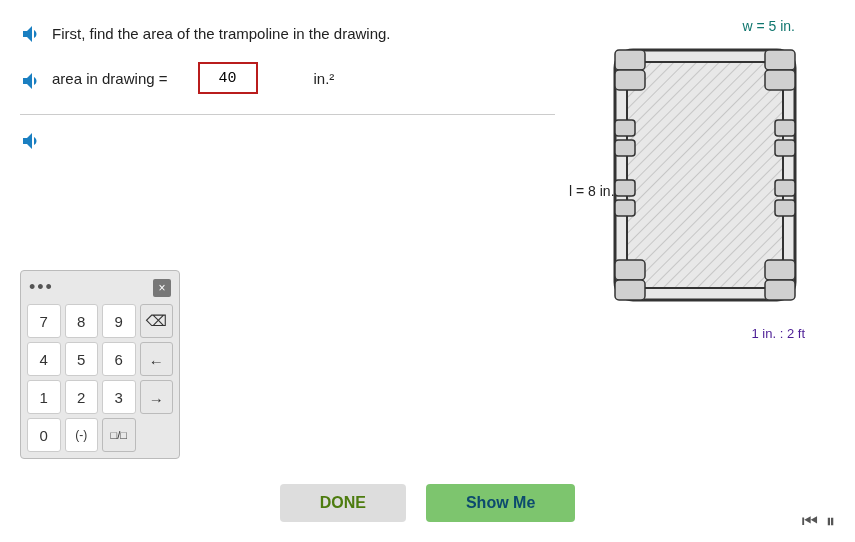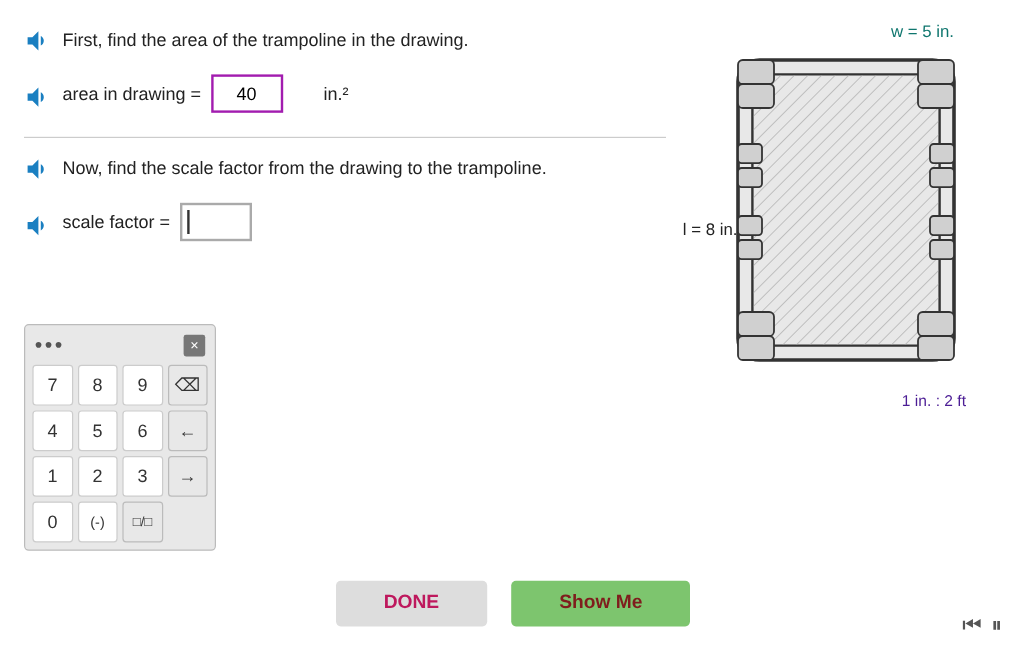--- a/index.html
+++ b/index.html
@@ -56,36 +56,38 @@
     .divider {
       border: none;
       border-top: 1px solid #ccc;
       margin: 12px 0;
     }
 
     .input-row {
       display: flex;
       align-items: center;
       margin-bottom: 4px;
+      gap: 22px;
     }
 
     .input-row .label {
       font-size: 15px;
       color: #222;
       margin-right: 8px;
     }
 
     .answer-box {
       width: 60px;
       height: 32px;
-      border: 2px solid #a21caf;
+      border: 2px solid #b91c1c;
       text-align: center;
       font-size: 15px;
       background: #fff;
       margin-right: 6px;
+      font-family: Liberation Mono, monospace;
     }
 
     .answer-box-empty {
       width: 60px;
       height: 32px;
       border: 2px solid #aaa;
       background: #fff;
       display: flex;
       align-items: center;
       justify-content: flex-start;
@@ -223,32 +225,32 @@
       bottom: 20px;
       left: 0;
       right: 0;
       display: flex;
       justify-content: center;
       gap: 20px;
     }
 
     .done-btn {
       background: #ddd;
-      color: #be185d;
+      color: #4d7c0f;
       border: none;
       padding: 10px 40px;
       font-size: 16px;
       font-weight: bold;
       cursor: pointer;
       border-radius: 4px;
     }
 
     .show-me-btn {
       background: #7dc56e;
-      color: #7f1d1d;
+      color: #0c4a6e;
       border: none;
       padding: 10px 40px;
       font-size: 16px;
       font-weight: bold;
       cursor: pointer;
       border-radius: 4px;
     }
 
     
     .media-controls {
@@ -292,34 +294,22 @@
         <span class="unit-text">in.²</span>
       </div>
     </div>
 
     <hr class="divider">
 
     <div class="instruction-block">
       <svg class="speaker-icon" viewBox="0 0 24 24" fill="#1a7fc1">
         <path d="M3 9v6h4l5 5V4L7 9H3zm13.5 3c0-1.77-1.02-3.29-2.5-4.03v8.05c1.48-.73 2.5-2.25 2.5-4.02z"></path>
       </svg>
-      <span class="instruction-text">Now, find the scale factor from the drawing to the trampoline.</span>
-    </div>
-
-    <div class="instruction-block">
-      <svg class="speaker-icon" viewBox="0 0 24 24" fill="#1a7fc1">
-        <path d="M3 9v6h4l5 5V4L7 9H3zm13.5 3c0-1.77-1.02-3.29-2.5-4.03v8.05c1.48-.73 2.5-2.25 2.5-4.02z"></path>
-      </svg>
-      <div class="input-row">
-        <span class="label">scale factor =</span>
-        <div class="answer-box-empty">
-          <div class="cursor-bar"></div>
-        </div>
-      </div>
-    </div>
+    </div>
+
 
     <div class="keypad-container">
       <div class="keypad-header">
         <span class="keypad-dots">•••</span>
         <button class="keypad-close">×</button>
       </div>
       <div class="keypad-grid">
 
         <button class="key-btn">7</button>
         <button class="key-btn">8</button>

